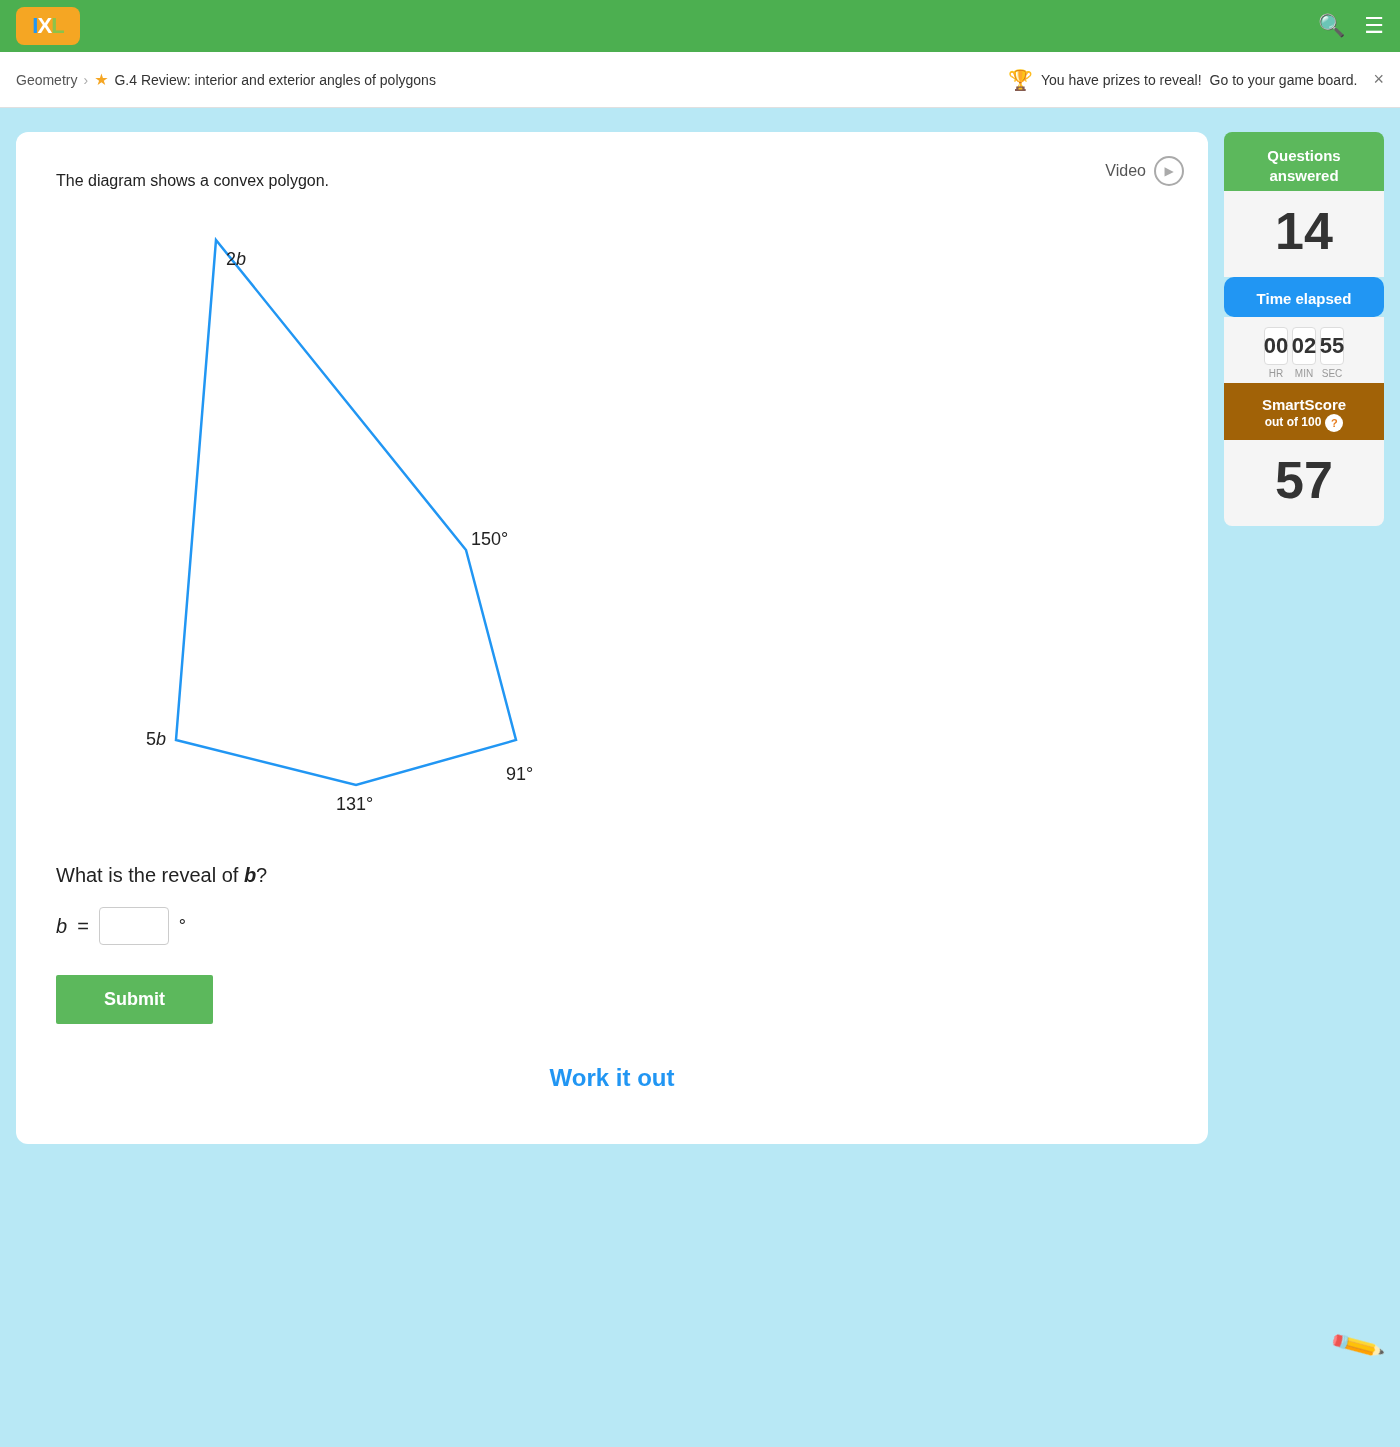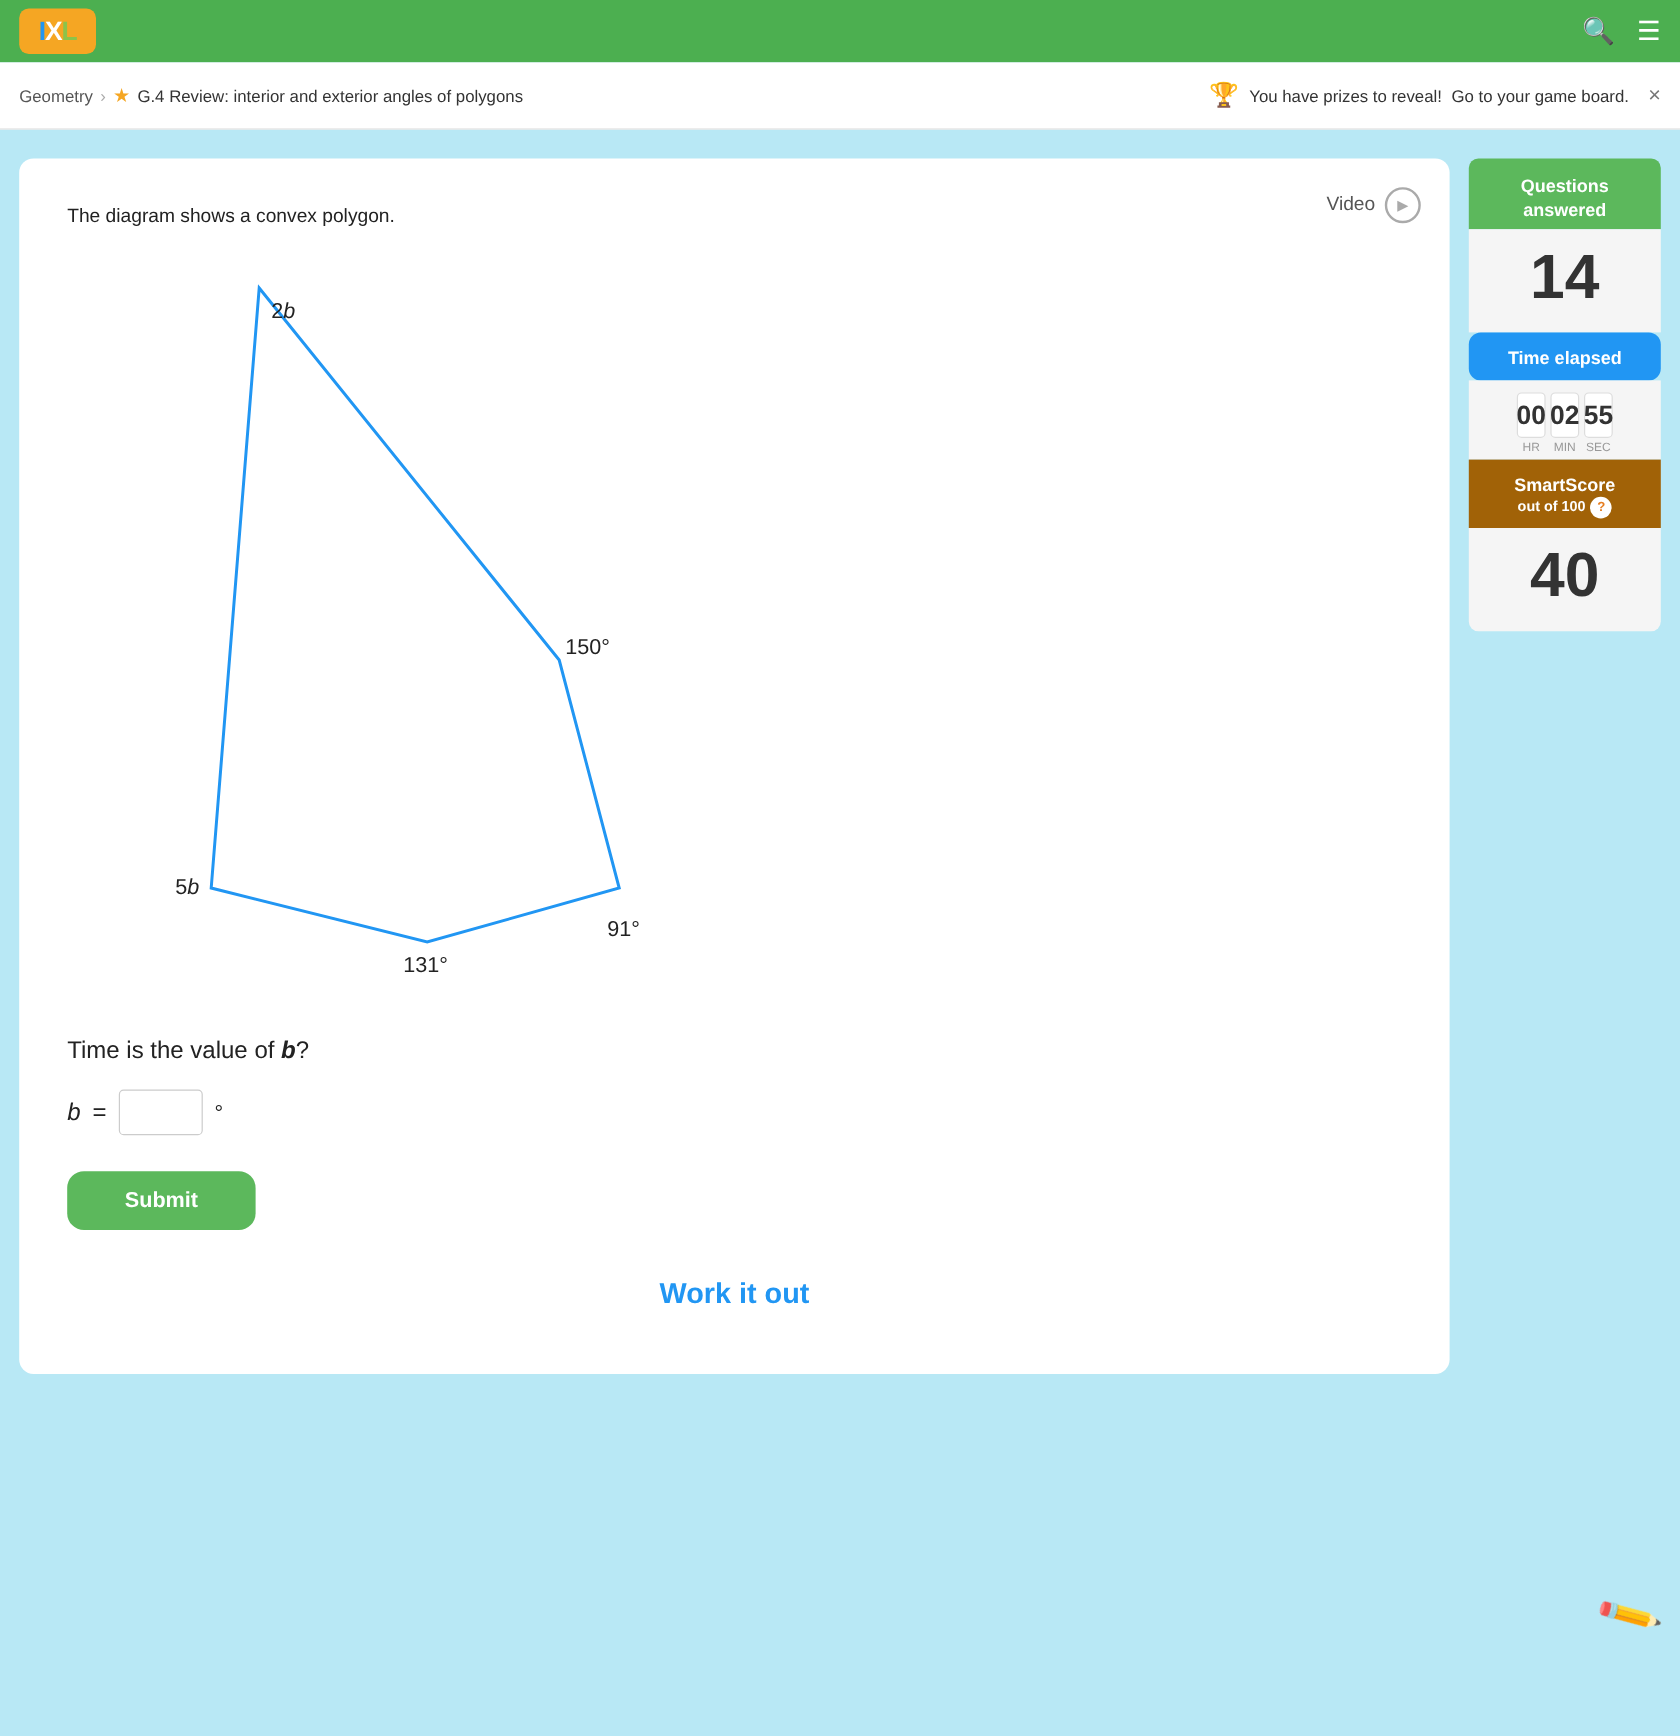--- a/index.html
+++ b/index.html
@@ -136,21 +136,21 @@
       font-size: 18px;
       text-align: center;
       outline: none;
     }
     .degree-symbol { font-size: 18px; }
 
     .submit-btn {
       background: #5cb85c;
       color: white;
       border: none;
-      border-radius: 14px;
+      border-radius: 2px;
       font-size: 18px;
       font-weight: bold;
       padding: 14px 48px;
       cursor: pointer;
       margin-bottom: 40px;
     }
 
     .work-it-out {
       font-size: 24px;
       color: #2196f3;
@@ -329,21 +329,21 @@
         <text x="410" y="570" font-size="18" fill="#222" font-family="Arial">91°</text>
 
         <text x="240" y="600" font-size="18" fill="#222" font-family="Arial">131°</text>
 
         <text x="50" y="535" font-size="18" fill="#222" font-family="Arial">5<tspan font-style="italic">b</tspan></text>
       </svg>
     </div>
 
     
     <p class="question-text">
-      <span>Time is the value of</span>
+      <span>What is the reveal of</span>
       <em>b</em><span>?</span>
     </p>
 
     
     <div class="answer-row">
       <em>b</em>
       <span>=</span>
       <input class="answer-input" type="text" style="">
       <span class="degree-symbol">°</span>
     </div>
@@ -375,18 +375,18 @@
     </div>
     <div class="sidebar-smart">
       <div>
         <div>SmartScore</div>
         <div style="font-size:12px; display:flex; align-items:center; gap:4px; justify-content:center;">
           <span>out of 100</span>
           <div class="smart-help">?</div>
         </div>
       </div>
     </div>
-    <div class="sidebar-smart-score">40</div>
+    <div class="sidebar-smart-score">57</div>
   </div>
 
 </div>
 
 <div class="pencil-icon">✏️</div>
 
 </body></html>

